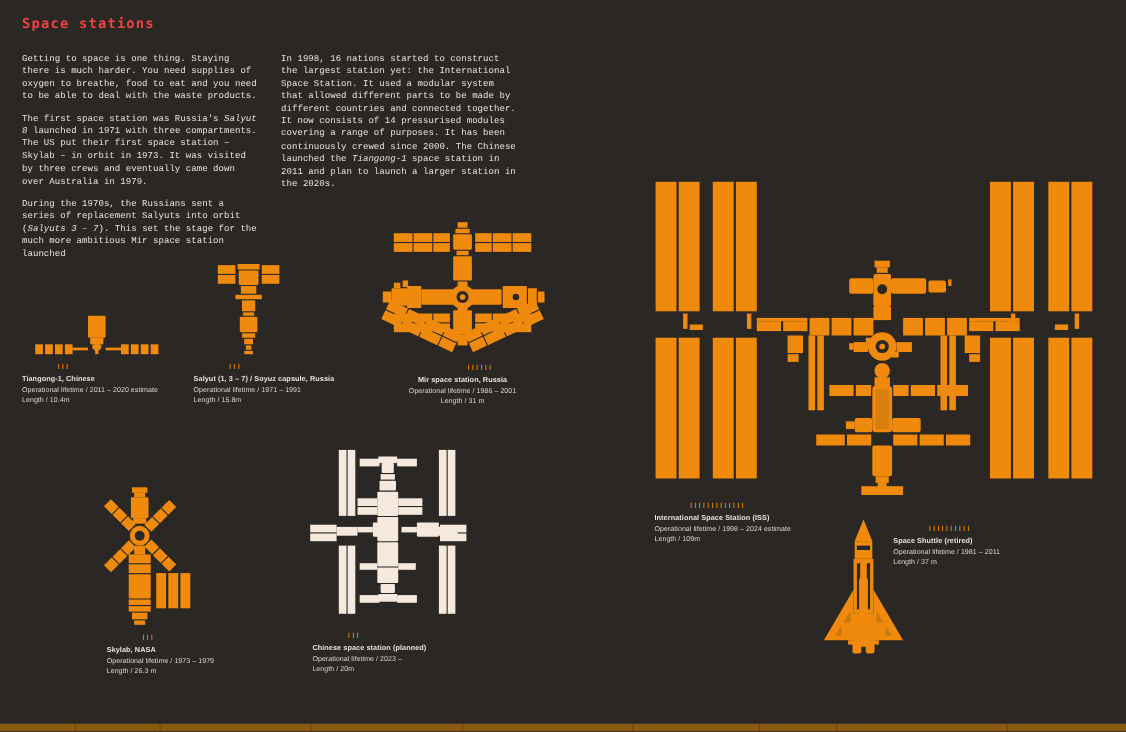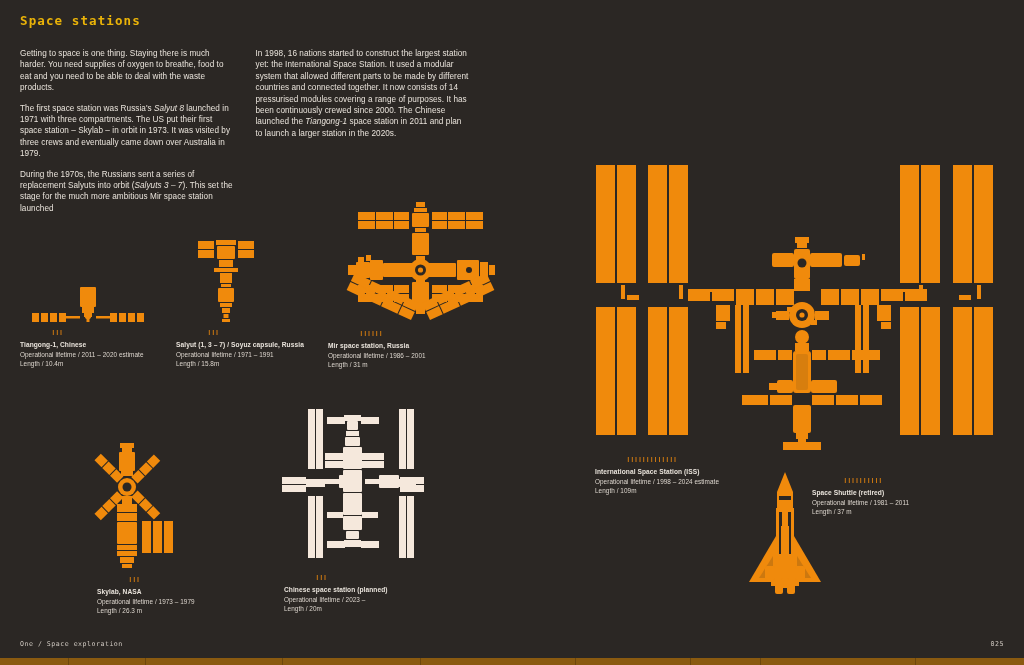--- a/index.html
+++ b/index.html
@@ -22,37 +22,37 @@
   }
   
   .page-title {
     position: absolute;
     left: 20px;
     top: 13px;
     font-family: "DejaVu Sans Mono", monospace;
     font-size: 12.5px;
     font-weight: bold;
     letter-spacing: 1.1px;
-    color: #eab308;
+    color: #ef4444;
   }
   
   .intro {
     position: absolute;
     left: 20px;
     top: 48px;
     width: 450px;
     display: flex;
     gap: 21px;
   }
   .intro-col {
     width: 215px;
   }
   .intro p {
     margin: 0 0 9px 0;
-    font-family: Liberation Sans, sans-serif;
+    font-family: Liberation Mono, monospace;
     font-size: 8.2px;
     line-height: 11.4px;
     color: #e9e3db;
     letter-spacing: 0.05px;
   }
   .intro p:last-child { margin-bottom: 0; }
   .intro em { font-style: italic; }
 
   
   .figure {
@@ -290,21 +290,21 @@
               <rect x="149" y="104" width="18" height="9"></rect>
             <rect x="96" y="114" width="14" height="9"></rect>
               <rect x="111" y="114" width="18" height="9"></rect>
               <rect x="130" y="114" width="18" height="9"></rect>
               <rect x="149" y="114" width="18" height="9"></rect>
           </g>
           <rect x="88" y="104" width="9" height="10"></rect>
         </g>
       </svg>
     </div>
-    <div class="caption" style="margin-top:3px;">
+    <div class="caption" style="margin-top:3px;text-align:center;">
       <div class="cap-icons">ıııııı</div>
       <div class="cap-name">Mir space station, Russia</div>
       <div class="cap-line">Operational lifetime / 1986 – 2001</div>
       <div class="cap-line">Length / 31 m</div>
     </div>
   </div>
 
   <div class="figure" style="left:65px; top:437px;">
     <div class="fig-art" style="width:125px;height:135px;">
       <svg width="125" height="135" viewBox="0 0 125 135">
@@ -577,24 +577,20 @@
 
   <div class="figure" style="left:812px; top:475px;">
     <div class="caption">
       <div class="cap-icons">ıııııııııı</div>
       <div class="cap-name">Space Shuttle (retired)</div>
       <div class="cap-line">Operational lifetime / 1981 – 2011</div>
       <div class="cap-line">Length / 37 m</div>
     </div>
   </div>
 
-  <div class="footer">
-    <div class="footer-left">One / Space exploration</div>
-    <div class="footer-right">025</div>
-  </div>
   <div class="bottom-strip">
     <div class="seg" style="left:68px;"></div>
     <div class="seg" style="left:145px;"></div>
     <div class="seg" style="left:282px;"></div>
     <div class="seg" style="left:420px;"></div>
     <div class="seg" style="left:575px;"></div>
     <div class="seg" style="left:690px;"></div>
     <div class="seg" style="left:760px;"></div>
     <div class="seg" style="left:915px;"></div>
   </div>

